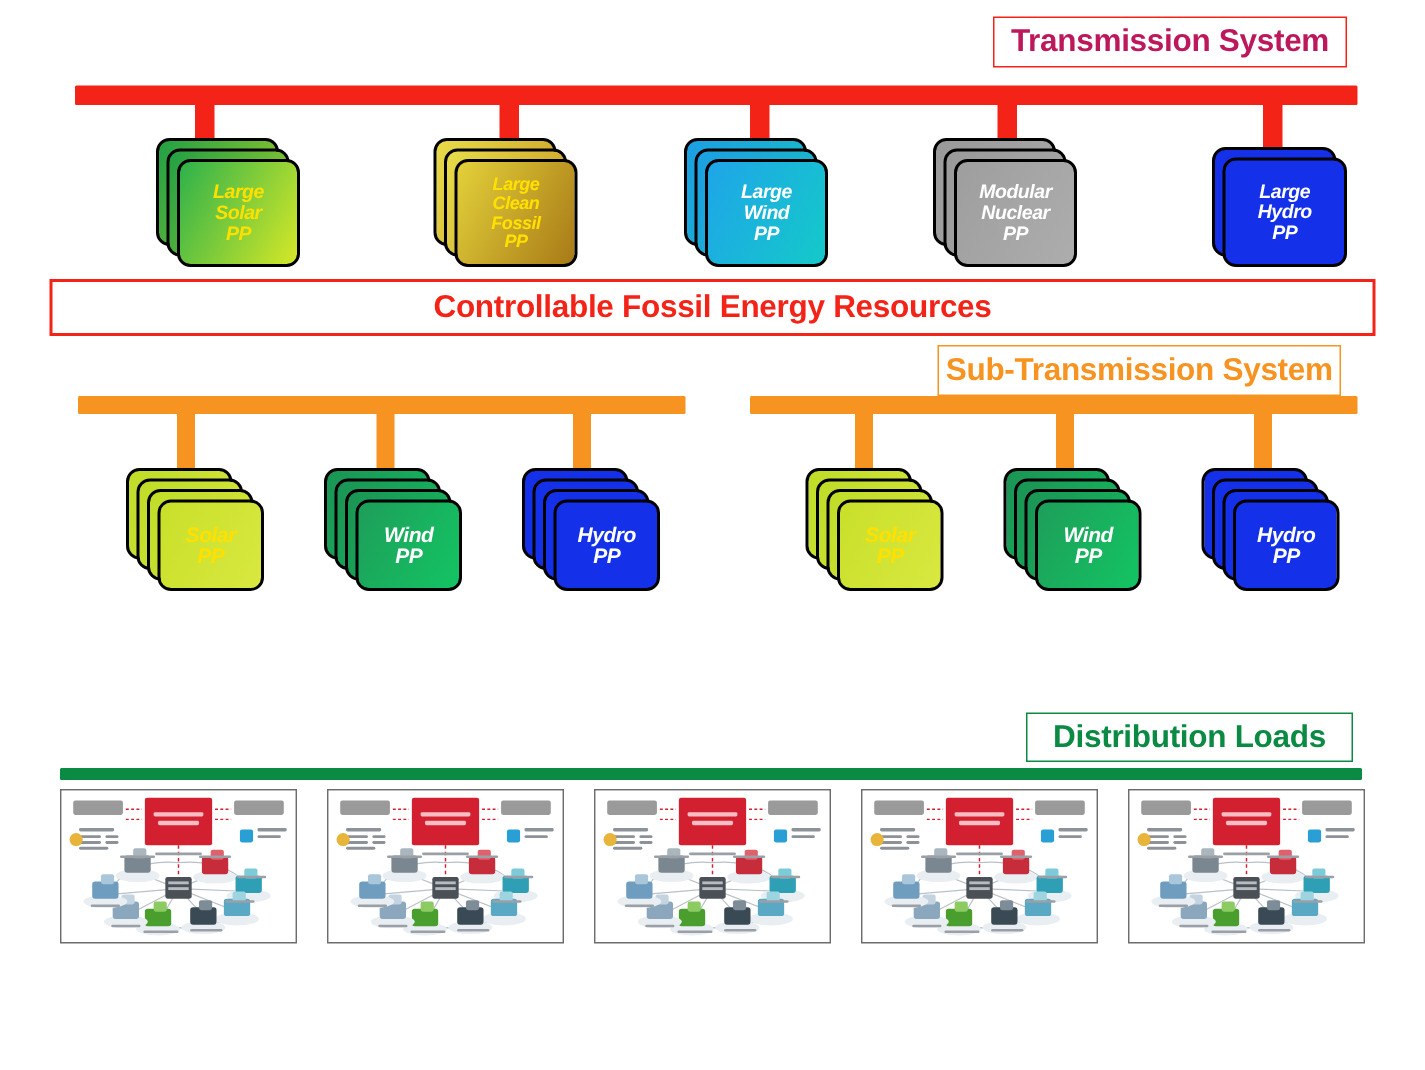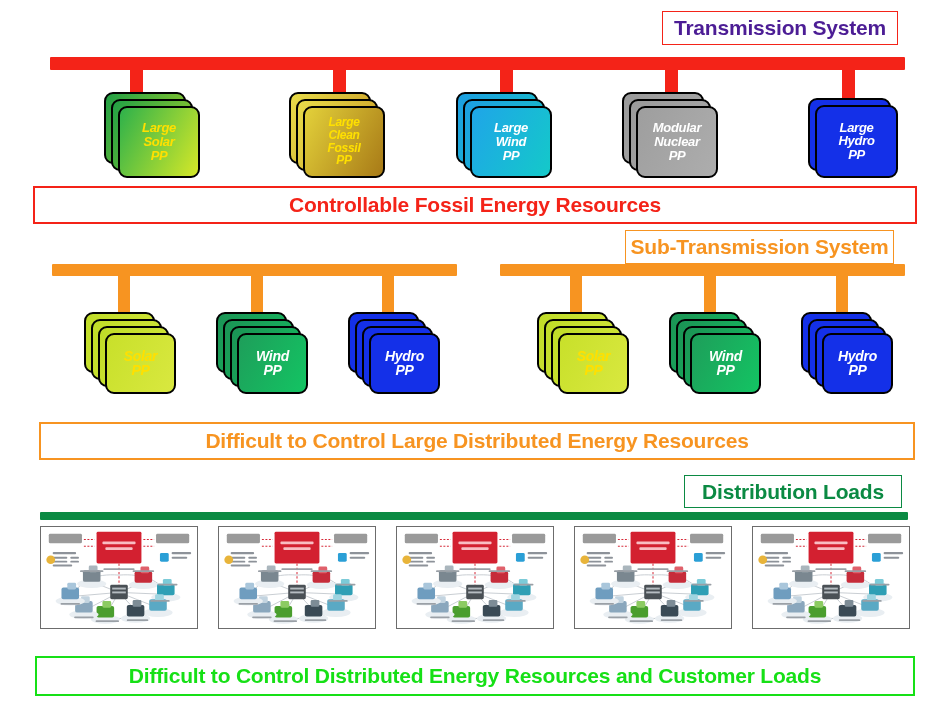--- a/index.html
+++ b/index.html
@@ -70,21 +70,21 @@
     box-sizing:border-box;
     overflow:hidden;
   }
   .thumb svg{display:block;width:100%;height:100%;}
 </style>
 </head>
 <body>
 
 <div class="stage">
 
-  <div class="sys-label" id="lbl-transmission" style="left: 662px; top: 11px; width: 236px; height: 34px; font-size: 21px; border-color: rgb(244, 35, 24); color: #4c1d95;">
+  <div class="sys-label" id="lbl-transmission" style="left: 662px; top: 11px; width: 236px; height: 34px; font-size: 21px; border-color: rgb(244, 35, 24); color: #be185d;">
     <span>Transmission System</span>
   </div>
 
   <div class="busbar" style="left: 50px; top: 57px; width: 855px; height: 13px; background: rgb(244, 35, 24);"></div>
 
   <div class="drop" style="left: 130px; top: 66px; width: 13px; height: 40px; background: rgb(244, 35, 24);"></div>
   <div class="drop" style="left: 333px; top: 66px; width: 13px; height: 40px; background: rgb(244, 35, 24);"></div>
   <div class="drop" style="left: 500px; top: 66px; width: 13px; height: 40px; background: rgb(244, 35, 24);"></div>
   <div class="drop" style="left: 665px; top: 66px; width: 13px; height: 40px; background: rgb(244, 35, 24);"></div>
   <div class="drop" style="left: 842px; top: 66px; width: 13px; height: 40px; background: rgb(244, 35, 24);"></div>
@@ -369,23 +369,20 @@
         </div>
       </div>
       <div class="pp-card front" style="left: 21px; top: 21px; width: 71px; height: 61px; z-index: 4; background: linear-gradient(118deg, rgb(20, 48, 232) 0%, rgb(20, 48, 232) 100%);">
         <div class="pp-text" style="color: rgb(255, 255, 255); font-size: 14px;">
           <div>Hydro</div>
           <div>PP</div>
         </div>
       </div>
     </div>
 
-  <div class="banner" id="ban-subtransmission" style="left: 39px; top: 422px; width: 876px; height: 38px; font-size: 21px; border-color: rgb(247, 148, 33); color: rgb(247, 148, 33);">
-    <span>Difficult to Control Large Distributed Energy Resources</span>
-  </div>
 
   <div class="sys-label" id="lbl-distribution" style="left: 684px; top: 475px; width: 218px; height: 33px; font-size: 21px; border-color: rgb(11, 138, 67); color: rgb(11, 138, 67);">
     <span>Distribution Loads</span>
   </div>
 
   <div class="busbar" style="left: 40px; top: 512px; width: 868px; height: 8px; background: rgb(11, 138, 67);"></div>
 
   <div id="thumb-row">
       <div class="thumb" style="left: 40px; top: 526px; width: 158px; height: 103px;">
   <svg viewBox="0 0 160 105" preserveAspectRatio="none" aria-hidden="true">
@@ -862,17 +859,14 @@
       <rect x="88" y="96" width="22" height="1.8" rx=".9"></rect>
       <rect x="56" y="97" width="24" height="1.8" rx=".9"></rect>
       <rect x="34" y="93" width="20" height="1.8" rx=".9"></rect>
       <rect x="20" y="79" width="20" height="1.8" rx=".9"></rect>
       <rect x="64" y="43" width="32" height="1.8" rx=".9"></rect>
     </g>
   </svg>
       </div>
     </div>
 
-  <div class="banner" id="ban-distribution" style="left: 35px; top: 656px; width: 880px; height: 40px; font-size: 21px; border-color: rgb(22, 224, 22); color: rgb(22, 224, 22);">
-    <span>Difficult to Control Distributed Energy Resources and Customer Loads</span>
-  </div>
 
 </div>
 
 </body></html>

